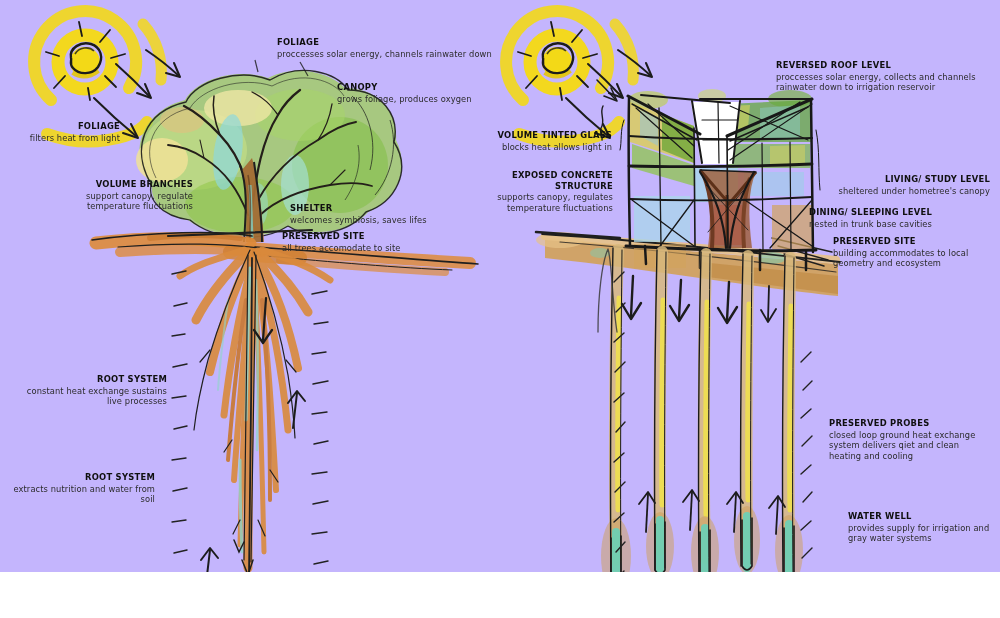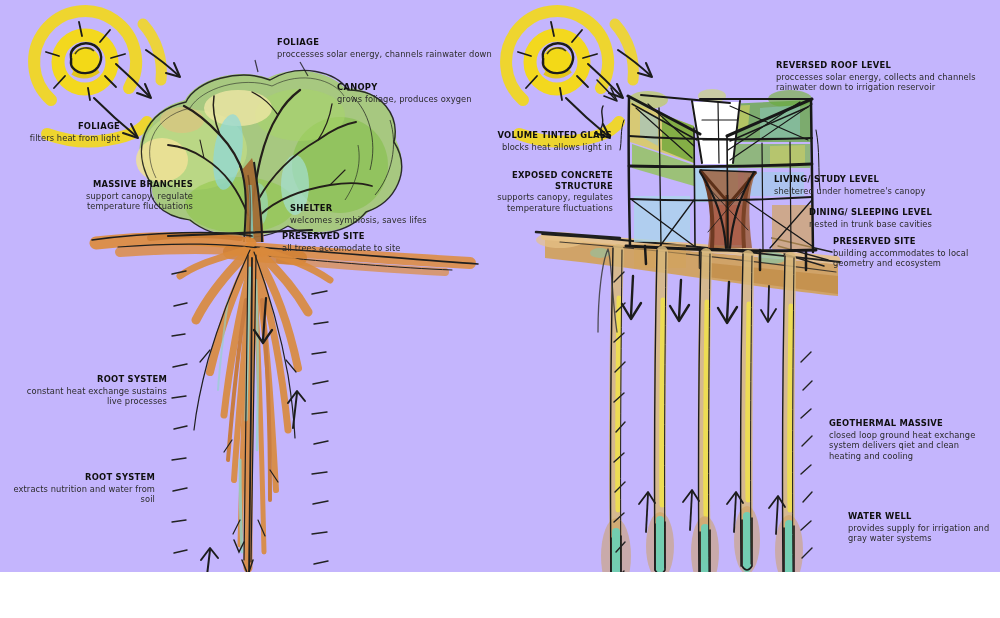--- a/index.html
+++ b/index.html
@@ -315,21 +315,21 @@
   </div>
   <div class="label" style="left:337px;top:82px;">
     <div class="h">CANOPY</div>
     <div>grows foliage, produces oxygen</div>
   </div>
   <div class="label r" style="right:880px;top:121px;width:130px;">
     <div class="h">FOLIAGE</div>
     <div>filters heat from light</div>
   </div>
   <div class="label r" style="right:807px;top:179px;width:140px;">
-    <div class="h">MASSIVE BRANCHES</div>
+    <div class="h">VOLUME BRANCHES</div>
     <div>support canopy, regulate temperature fluctuations</div>
   </div>
   <div class="label" style="left:290px;top:203px;">
     <div class="h">SHELTER</div>
     <div>welcomes symbiosis, saves lifes</div>
   </div>
   <div class="label" style="left:282px;top:231px;">
     <div class="h">PRESERVED SITE</div>
     <div>all trees accomodate to site</div>
   </div>
@@ -348,34 +348,34 @@
     <div>proccesses solar energy, collects and channels rainwater down to irrigation reservoir</div>
   </div>
   <div class="label r" style="right:388px;top:130px;width:150px;">
     <div class="h">VOLUME TINTED GLASS</div>
     <div>blocks heat allows light in</div>
   </div>
   <div class="label r" style="right:387px;top:170px;width:160px;">
     <div class="h">EXPOSED CONCRETE STRUCTURE</div>
     <div>supports canopy, regulates temperature fluctuations</div>
   </div>
-  <div class="label" style="left:774px;top:174px;width:180px;">
+  <div class="label" style="left:810px;top:174px;width:180px;text-align:right;">
     <div class="h">LIVING/ STUDY LEVEL</div>
     <div>sheltered under hometree's canopy</div>
   </div>
   <div class="label" style="left:809px;top:207px;width:180px;">
     <div class="h">DINING/ SLEEPING LEVEL</div>
     <div>nested in trunk base cavities</div>
   </div>
   <div class="label" style="left:833px;top:236px;width:158px;">
     <div class="h">PRESERVED SITE</div>
     <div>building accommodates to local geometry and ecosystem</div>
   </div>
   <div class="label" style="left:829px;top:418px;width:160px;">
-    <div class="h">GEOTHERMAL MASSIVE</div>
+    <div class="h">PRESERVED PROBES</div>
     <div>closed loop ground heat exchange system delivers qiet and clean heating and cooling</div>
   </div>
   <div class="label" style="left:848px;top:511px;width:160px;">
     <div class="h">WATER WELL</div>
     <div>provides supply for irrigation and gray water systems</div>
   </div>
   <div class="fig-title" style="left:680px;top:592px;">HOME TREE CONCEPT</div>
 
 </div>
 

